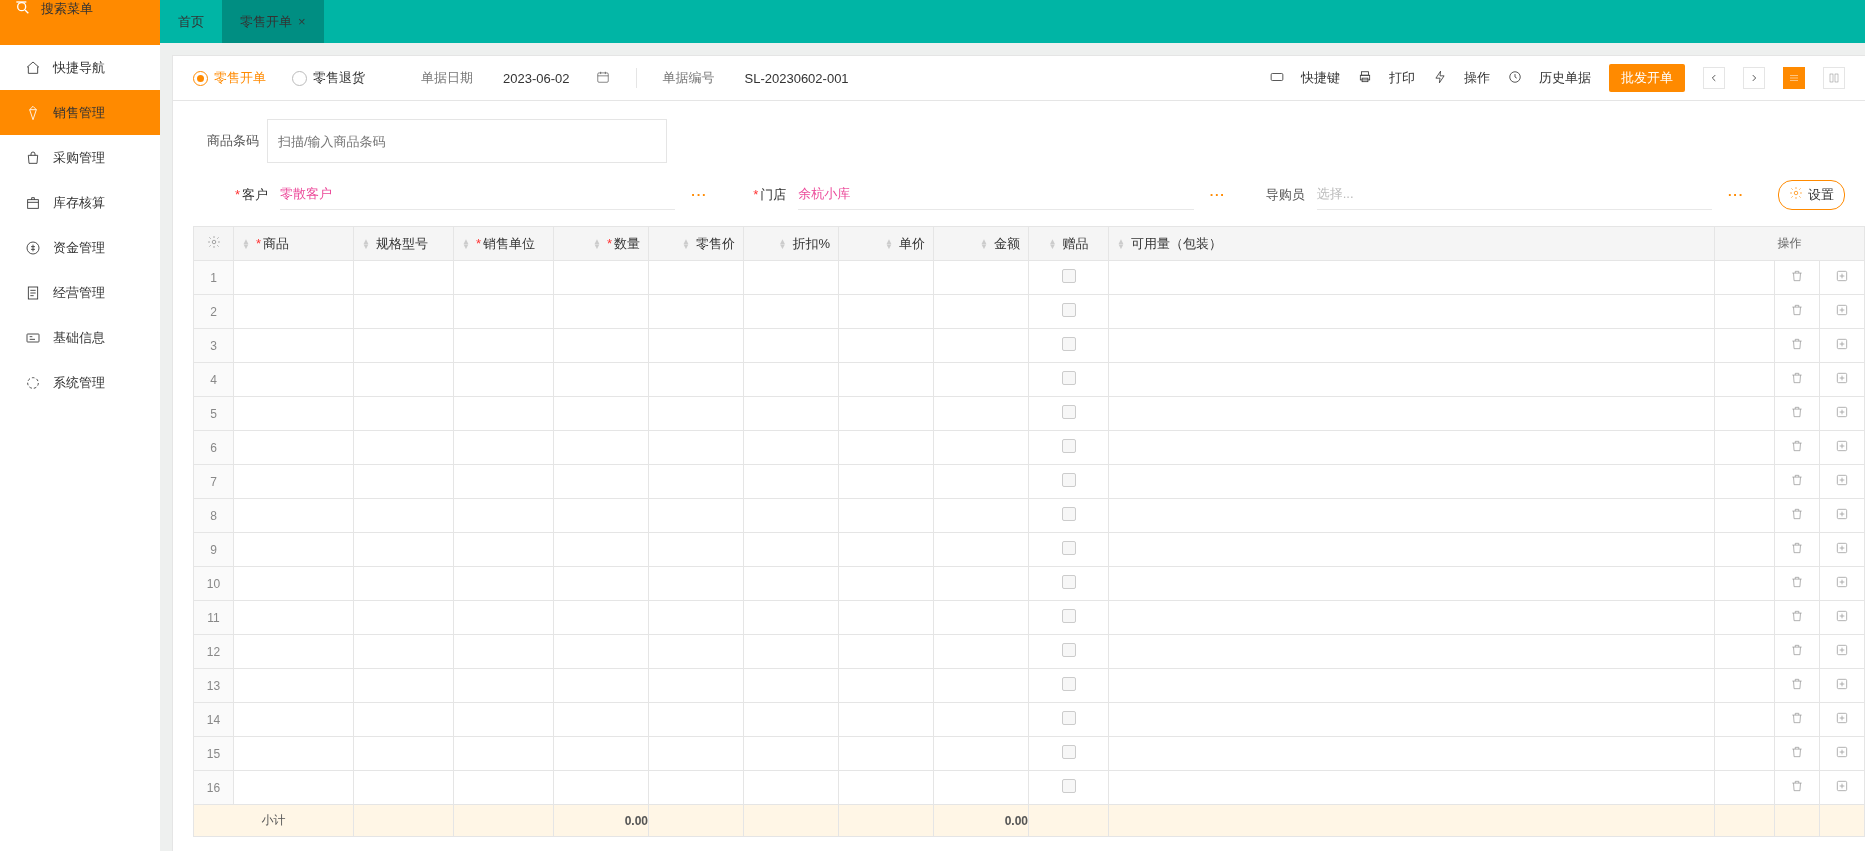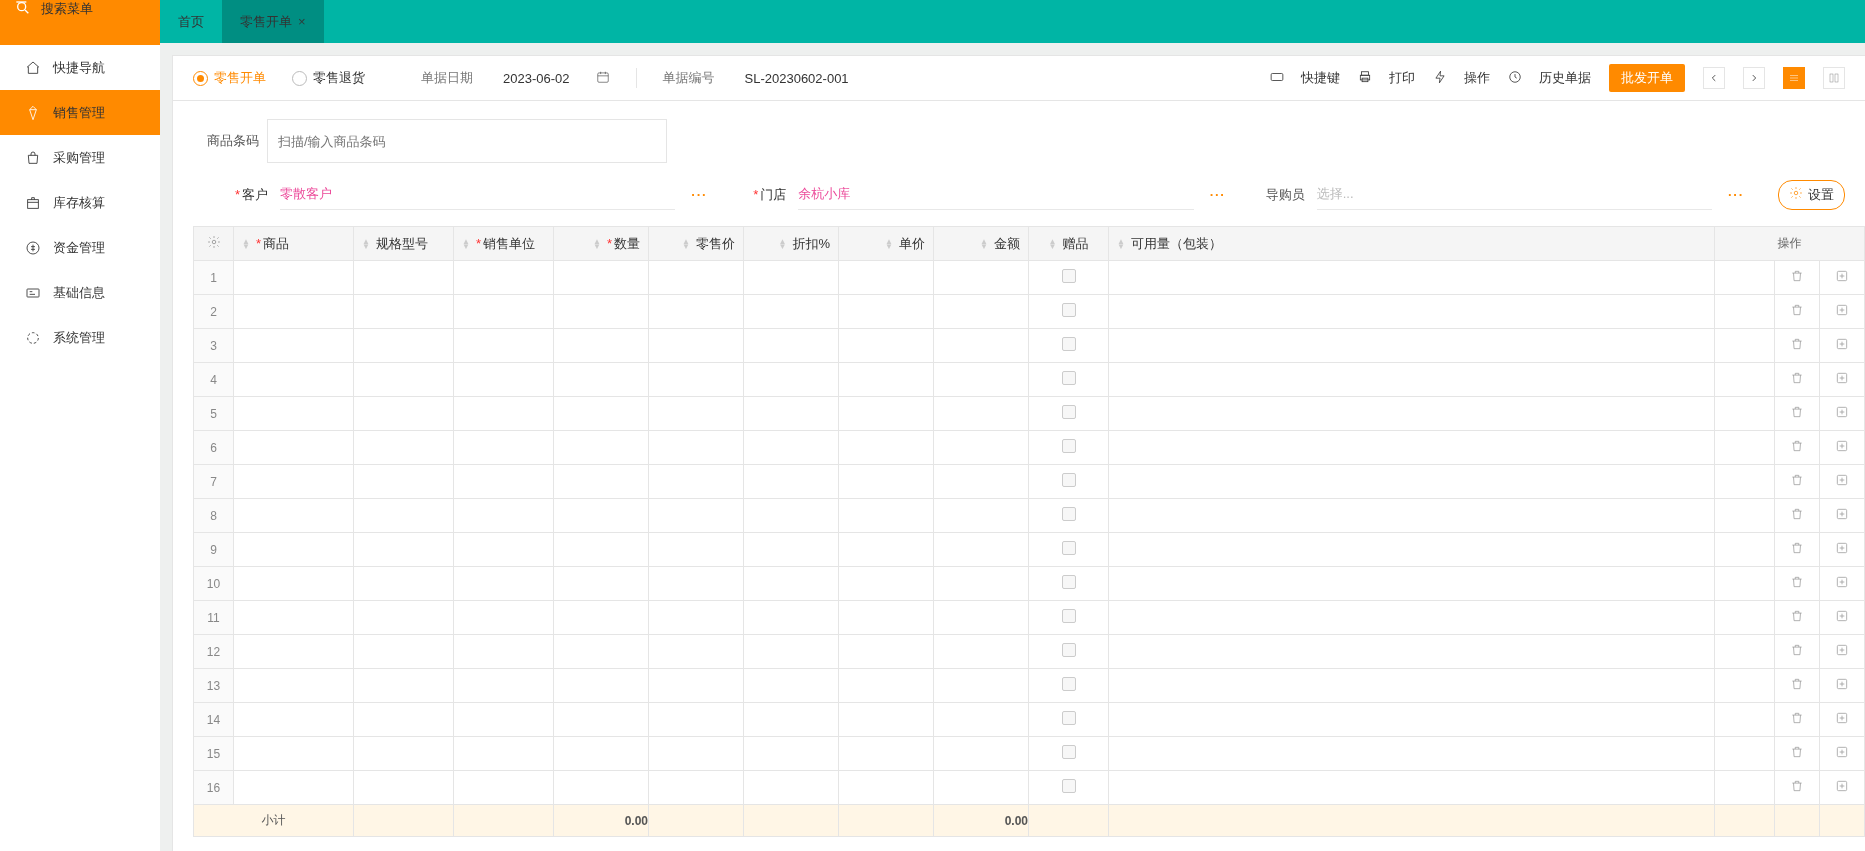--- a/index.html
+++ b/index.html
@@ -134,20 +134,31 @@
           <svg viewBox="0 0 24 24">
             <circle cx="12" cy="12" r="9"></circle>
             <path d="M9 10h6M9 14h6M12 7v10"></path>
           </svg>
         </span>
         <span>资金管理</span>
       </div>
       <div class="side-item">
         <span class="ico">
           <svg viewBox="0 0 24 24">
+            <rect x="5" y="3" width="14" height="18"></rect>
+            <line x1="8" y1="8" x2="16" y2="8"></line>
+            <line x1="8" y1="12" x2="16" y2="12"></line>
+            <line x1="8" y1="16" x2="13" y2="16"></line>
+          </svg>
+        </span>
+        <span>经营管理</span>
+      </div>
+      <div class="side-item">
+        <span class="ico">
+          <svg viewBox="0 0 24 24">
             <rect x="3" y="6" width="18" height="12" rx="1"></rect>
             <line x1="7" y1="10" x2="11" y2="10"></line>
             <line x1="7" y1="14" x2="15" y2="14"></line>
           </svg>
         </span>
         <span>基础信息</span>
       </div>
       <div class="side-item">
         <span class="ico">
           <svg viewBox="0 0 24 24">

